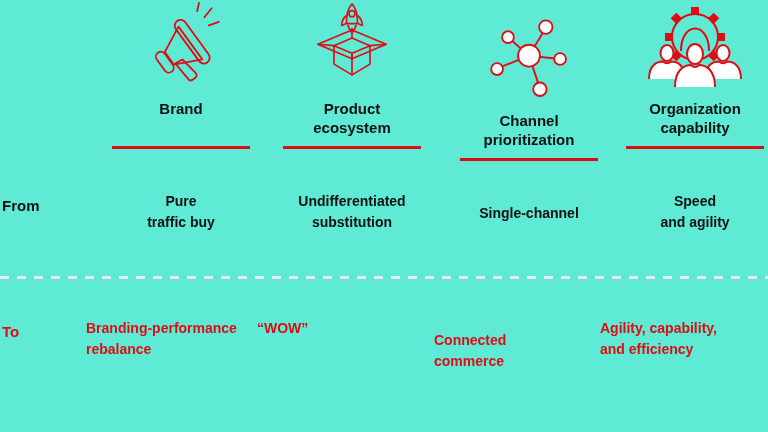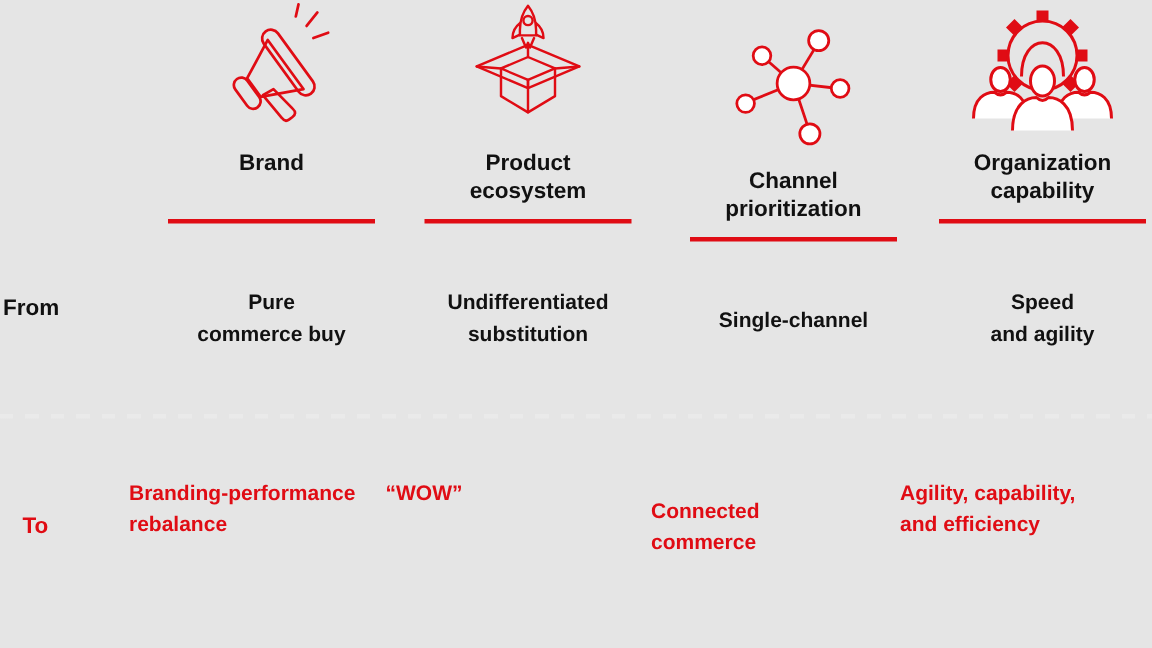--- a/index.html
+++ b/index.html
@@ -1,21 +1,21 @@
 <!DOCTYPE html>
 <html><head>
 <meta charset="utf-8">
 <style>
   * { margin: 0; padding: 0; box-sizing: border-box; }
   html, body { background: #fff; }
   .stage {
     position: relative;
     width: 768px;
     height: 432px;
-    background: #e5e5e5;
+    background: #5eead4;
     overflow: hidden;
     font-family: "Liberation Sans", sans-serif;
     font-weight: 700;
     color: #111;
   }
   .col { position: absolute; top: 0; width: 170px; height: 432px; }
   .c1 { left: 96px; }
   .c2 { left: 267px; }
   .c3 { left: 444px; margin-top: 12px; }
   .c4 { left: 610px; }
@@ -37,21 +37,21 @@
     position: absolute; top: 191px; left: -10px; right: -10px;
     text-align: center; font-size: 14px; line-height: 21px; color: #111;
   }
   .to-val {
     position: absolute; top: 318px; left: -10px; right: -10px;
     text-align: left; font-size: 14px; line-height: 21px; color: #E00C14;
   }
   .ln { display: block; }
   .row-label { position: absolute; left: 2px; font-size: 15px; }
   .row-label.from { top: 197px; color: #111; }
-  .row-label.to   { top: 342px; color: #E00C14; margin-left: 13px; }
+  .row-label.to   { top: 323px; color: #E00C14; }
   .dashed-divider {
     position: absolute; top: 276px; left: 0; width: 768px; height: 3px;
     background: repeating-linear-gradient(to right, #EAEAEA 0 9px, transparent 9px 17px);
   }
 </style>
 </head>
 <body>
 
 <div class="stage">
 
@@ -68,21 +68,21 @@
         <path d="M81 26 L92 22"></path>
         <path d="M68 10 L70 1"></path>
       </svg>
     </div>
     <div class="title">
       <span class="ln">Brand</span>
     </div>
     <div class="underline"></div>
     <div class="from-val">
       <span class="ln">Pure</span>
-      <span class="ln">commerce buy</span>
+      <span class="ln">traffic buy</span>
     </div>
     <div class="to-val">
       <span class="ln">Branding-performance</span>
       <span class="ln">rebalance</span>
     </div>
   </section>
 
   <section class="col c2">
     <div class="icon-wrap">
       <svg width="102" height="90" viewBox="0 0 100 100" fill="none" stroke="currentColor" stroke-width="1.8" stroke-linejoin="round" stroke-linecap="round">

